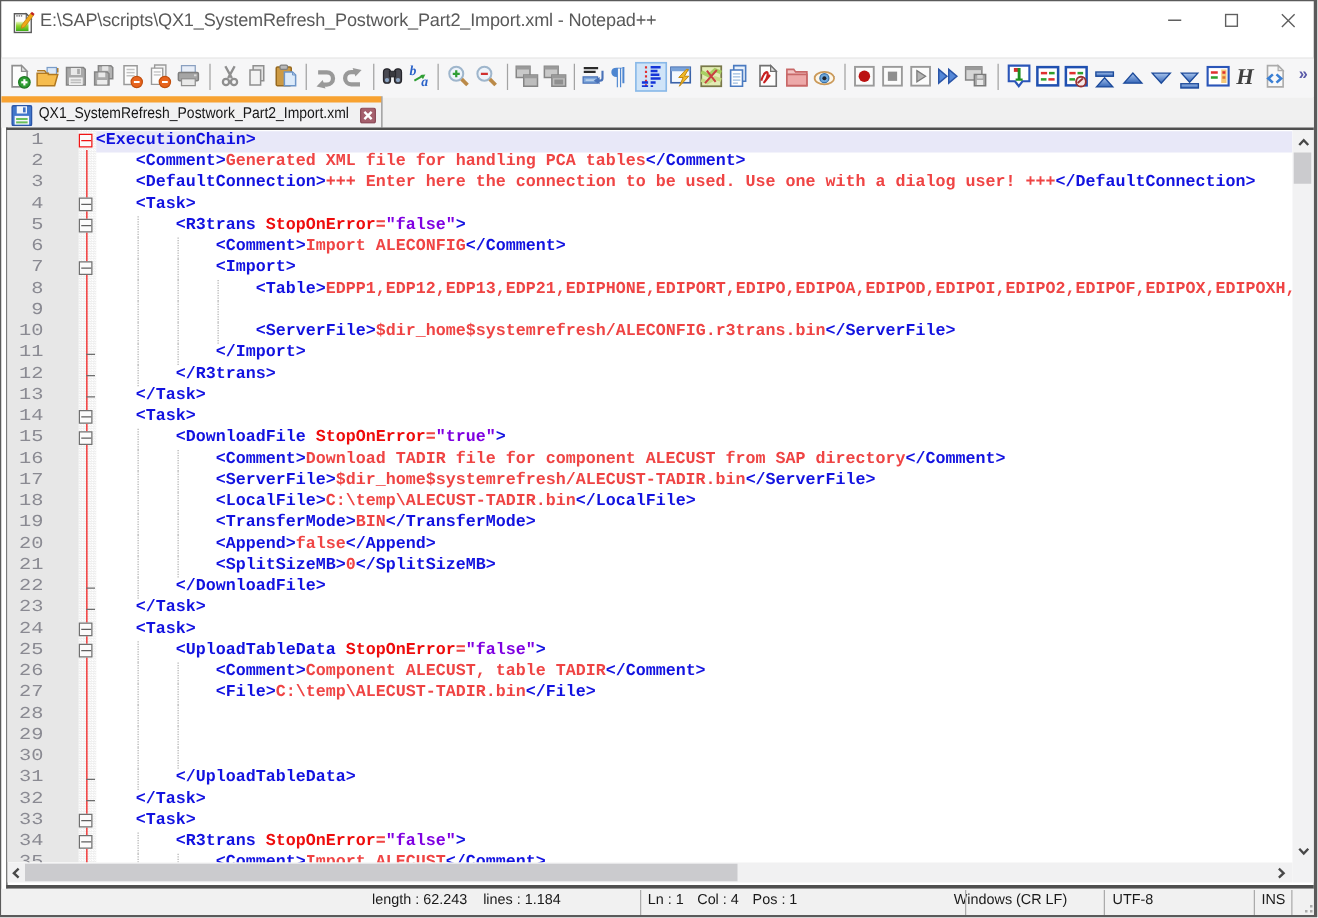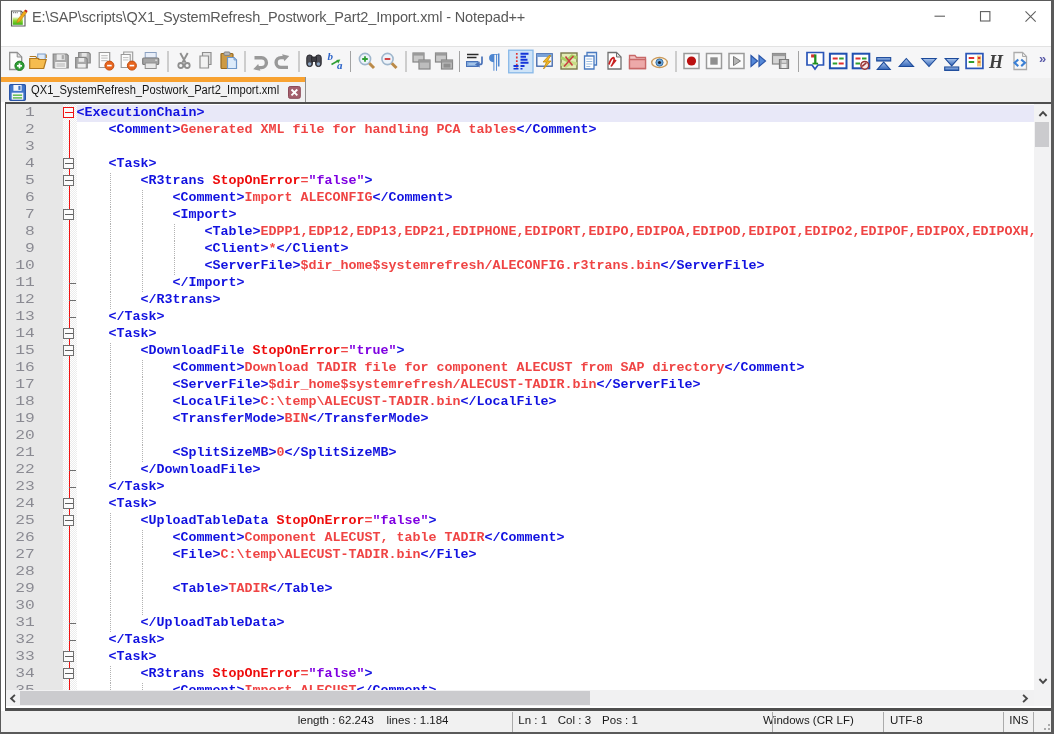--- a/index.html
+++ b/index.html
@@ -459,44 +459,44 @@
         <div class="dash"></div>
       </div>
 <div class="bx bxg" style="top:564.3px">
         <div class="dash"></div>
       </div>
 <div class="bx bxr" style="top:3.3px">
         <div class="dash"></div>
       </div>
 <div class="el" style="top:1px"><span class="tb">&lt;ExecutionChain&gt;</span></div>
 <div class="el" style="top:18px">    <span class="tb">&lt;Comment&gt;</span><span class="tk">Generated XML file for handling PCA tables</span><span class="tb">&lt;/Comment&gt;</span></div>
+<div class="el" style="top:35px">    <span class="tb">&lt;DefaultConnection&gt;</span><span class="tk">+++ Enter here the connection to be used. Use one with a dialog user! +++</span><span class="tb">&lt;/DefaultConnection&gt;</span></div>
 <div class="el" style="top:52px">    <span class="tb">&lt;Task&gt;</span></div>
 <div class="el" style="top:69px">        <span class="tb">&lt;R3trans </span><span class="tr">StopOnError</span><span class="tk">=</span><span class="tp">"false"</span><span class="tb">&gt;</span></div>
 <div class="el" style="top:86px">            <span class="tb">&lt;Comment&gt;</span><span class="tk">Import ALECONFIG</span><span class="tb">&lt;/Comment&gt;</span></div>
 <div class="el" style="top:103px">            <span class="tb">&lt;Import&gt;</span></div>
 <div class="el" style="top:120px">                <span class="tb">&lt;Table&gt;</span><span class="tk">EDPP1,EDP12,EDP13,EDP21,EDIPHONE,EDIPORT,EDIPO,EDIPOA,EDIPOD,EDIPOI,EDIPO2,EDIPOF,EDIPOX,EDIPOXH,</span></div>
-<div class="el" style="top:137px">                <span class="tb">&lt;Client&gt;</span><span class="tk">*</span><span class="tb">&lt;/Client&gt;</span></div>
 <div class="el" style="top:154px">                <span class="tb">&lt;ServerFile&gt;</span><span class="tk">$dir_home$systemrefresh/ALECONFIG.r3trans.bin</span><span class="tb">&lt;/ServerFile&gt;</span></div>
 <div class="el" style="top:171px">            <span class="tb">&lt;/Import&gt;</span></div>
 <div class="el" style="top:188px">        <span class="tb">&lt;/R3trans&gt;</span></div>
 <div class="el" style="top:205px">    <span class="tb">&lt;/Task&gt;</span></div>
 <div class="el" style="top:222px">    <span class="tb">&lt;Task&gt;</span></div>
 <div class="el" style="top:239px">        <span class="tb">&lt;DownloadFile </span><span class="tr">StopOnError</span><span class="tk">=</span><span class="tp">"true"</span><span class="tb">&gt;</span></div>
 <div class="el" style="top:256px">            <span class="tb">&lt;Comment&gt;</span><span class="tk">Download TADIR file for component ALECUST from SAP directory</span><span class="tb">&lt;/Comment&gt;</span></div>
 <div class="el" style="top:273px">            <span class="tb">&lt;ServerFile&gt;</span><span class="tk">$dir_home$systemrefresh/ALECUST-TADIR.bin</span><span class="tb">&lt;/ServerFile&gt;</span></div>
 <div class="el" style="top:290px">            <span class="tb">&lt;LocalFile&gt;</span><span class="tk">C:\temp\ALECUST-TADIR.bin</span><span class="tb">&lt;/LocalFile&gt;</span></div>
 <div class="el" style="top:307px">            <span class="tb">&lt;TransferMode&gt;</span><span class="tk">BIN</span><span class="tb">&lt;/TransferMode&gt;</span></div>
+<div class="el" style="top:324px">            <span class="tb">&lt;Append&gt;</span><span class="tk">false</span><span class="tb">&lt;/Append&gt;</span></div>
 <div class="el" style="top:341px">            <span class="tb">&lt;SplitSizeMB&gt;</span><span class="tk">0</span><span class="tb">&lt;/SplitSizeMB&gt;</span></div>
 <div class="el" style="top:358px">        <span class="tb">&lt;/DownloadFile&gt;</span></div>
 <div class="el" style="top:375px">    <span class="tb">&lt;/Task&gt;</span></div>
 <div class="el" style="top:392px">    <span class="tb">&lt;Task&gt;</span></div>
 <div class="el" style="top:409px">        <span class="tb">&lt;UploadTableData </span><span class="tr">StopOnError</span><span class="tk">=</span><span class="tp">"false"</span><span class="tb">&gt;</span></div>
 <div class="el" style="top:426px">            <span class="tb">&lt;Comment&gt;</span><span class="tk">Component ALECUST, table TADIR</span><span class="tb">&lt;/Comment&gt;</span></div>
 <div class="el" style="top:443px">            <span class="tb">&lt;File&gt;</span><span class="tk">C:\temp\ALECUST-TADIR.bin</span><span class="tb">&lt;/File&gt;</span></div>
-<div class="el" style="top:477px">            <span class="tb">&lt;Table&gt;</span><span class="tk">TADIR</span><span class="tb">&lt;/Table&gt;</span></div>
 <div class="el" style="top:511px">        <span class="tb">&lt;/UploadTableData&gt;</span></div>
 <div class="el" style="top:528px">    <span class="tb">&lt;/Task&gt;</span></div>
 <div class="el" style="top:545px">    <span class="tb">&lt;Task&gt;</span></div>
 <div class="el" style="top:562px">        <span class="tb">&lt;R3trans </span><span class="tr">StopOnError</span><span class="tk">=</span><span class="tp">"false"</span><span class="tb">&gt;</span></div>
 <div class="el" style="top:579px">            <span class="tb">&lt;Comment&gt;</span><span class="tk">Import ALECUST</span><span class="tb">&lt;/Comment&gt;</span></div>
 </div>
 <div id="vsb"></div>
     <div id="vth"></div>
 <svg style="left:1033.8px;top:106px" width="16" height="14" viewBox="0 0 16 14">
 <path d="M4.4,9 L8,5.2 L11.6,9" fill="none" stroke="#484848" stroke-width="1.9"></path>
@@ -509,21 +509,21 @@
 <svg style="left:5px;top:689.5px" width="14" height="15" viewBox="0 0 14 15">
 <path d="M8.9,3.9 L5.1,7.5 L8.9,11.1" fill="none" stroke="#484848" stroke-width="1.9"></path>
     </svg>
 <svg style="left:1016.6px;top:689.5px" width="14" height="15" viewBox="0 0 14 15">
 <path d="M5.1,3.9 L8.9,7.5 L5.1,11.1" fill="none" stroke="#484848" stroke-width="1.9"></path>
     </svg>
 <div id="sb"></div>
 <div class="st" style="left:296.7px">length : 62.243</div>
 <div class="st" style="left:385.5px">lines : 1.184</div>
 <div class="st" style="left:517.3px">Ln : 1</div>
-<div class="st" style="left:556.8px">Col : 3</div>
+<div class="st" style="left:556.8px">Col : 4</div>
 <div class="st" style="left:601.1px">Pos : 1</div>
 <div class="st" style="left:762px">Windows (CR LF)</div>
 <div class="st" style="left:889px">UTF-8</div>
 <div class="st" style="left:1008.2px">INS</div>
 <div class="ssep" style="left:511.4px"></div>
 <div class="ssep" style="left:771.2px"></div>
 <div class="ssep" style="left:882.3px"></div>
 <div class="ssep" style="left:1002.3px"></div>
 <div class="ssep" style="left:1032.4px"></div>
 <div style="position:absolute;left:1043.2px;top:727.4px;width:2px;height:2px;background:#aaaaaa"></div>

